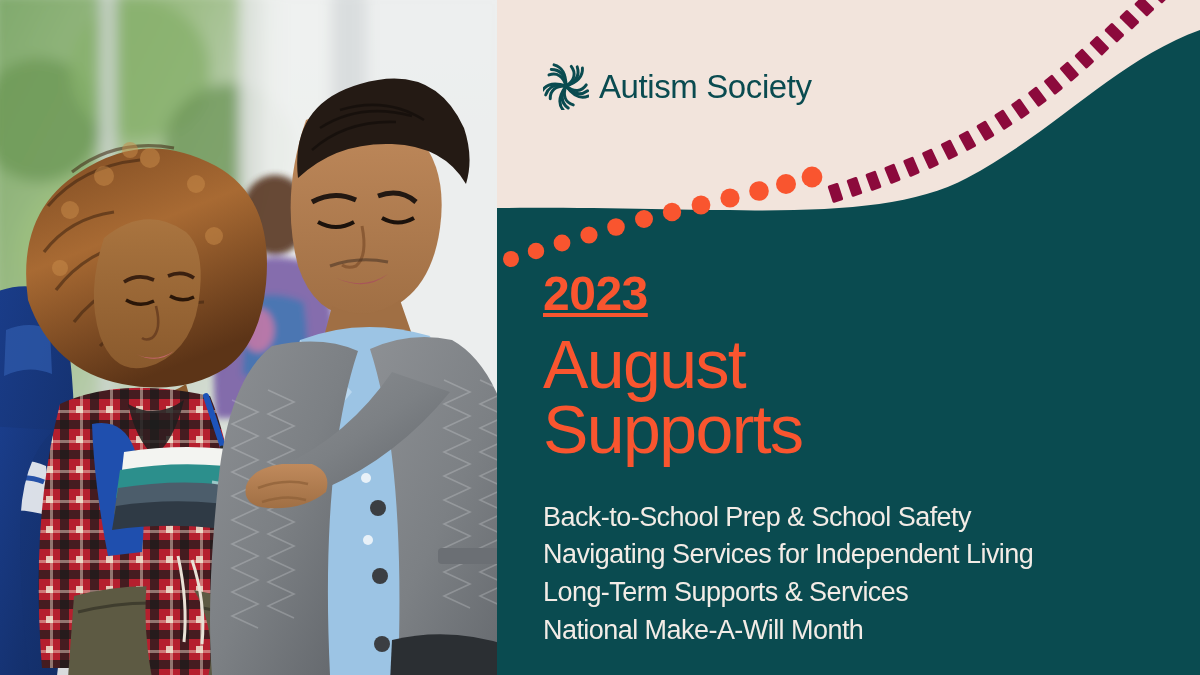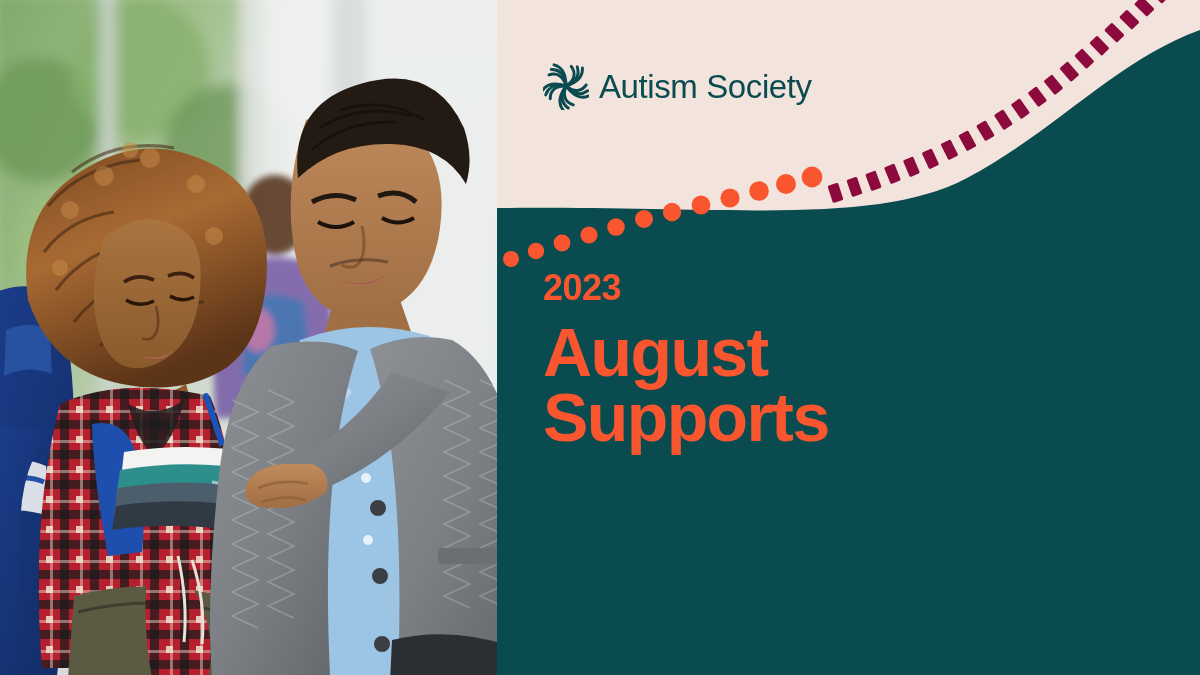--- a/index.html
+++ b/index.html
@@ -58,28 +58,29 @@
   
   .text-block {
     position:absolute;
     left:46px; top:270px;
     width:640px;
     z-index:5;
   }
   .year {
     font-family:"Liberation Sans", sans-serif;
     font-weight:bold;
-    font-size:36px;
+    font-size:48px;
     line-height:1;
     color:#f9552f;
     letter-spacing:-0.5px;
+    text-decoration:underline;
   }
   .headline {
     font-family:"Liberation Sans", sans-serif;
-    font-weight:bold;
+    font-weight:normal;
     font-size:68px;
     line-height:0.96;
     color:#f9552f;
     letter-spacing:-1.6px;
     margin-top:14px;
   }
   .headline .hl-line { display:block; }
 
   .resource-list {
     list-style:none;
@@ -370,16 +371,22 @@
       </svg>
       <span class="logo-word">Autism Society</span>
     </div>
 
     <div class="text-block">
       <div class="year">2023</div>
       <div class="headline">
         <span class="hl-line">August</span>
         <span class="hl-line">Supports</span>
       </div>
+      <ul class="resource-list">
+        <li>Back-to-School Prep &amp; School Safety</li>
+        <li>Navigating Services for Independent Living</li>
+        <li>Long-Term Supports &amp; Services</li>
+        <li>National Make-A-Will Month</li>
+      </ul>
     </div>
 
   </div>
 </div>
 
 </body></html>

